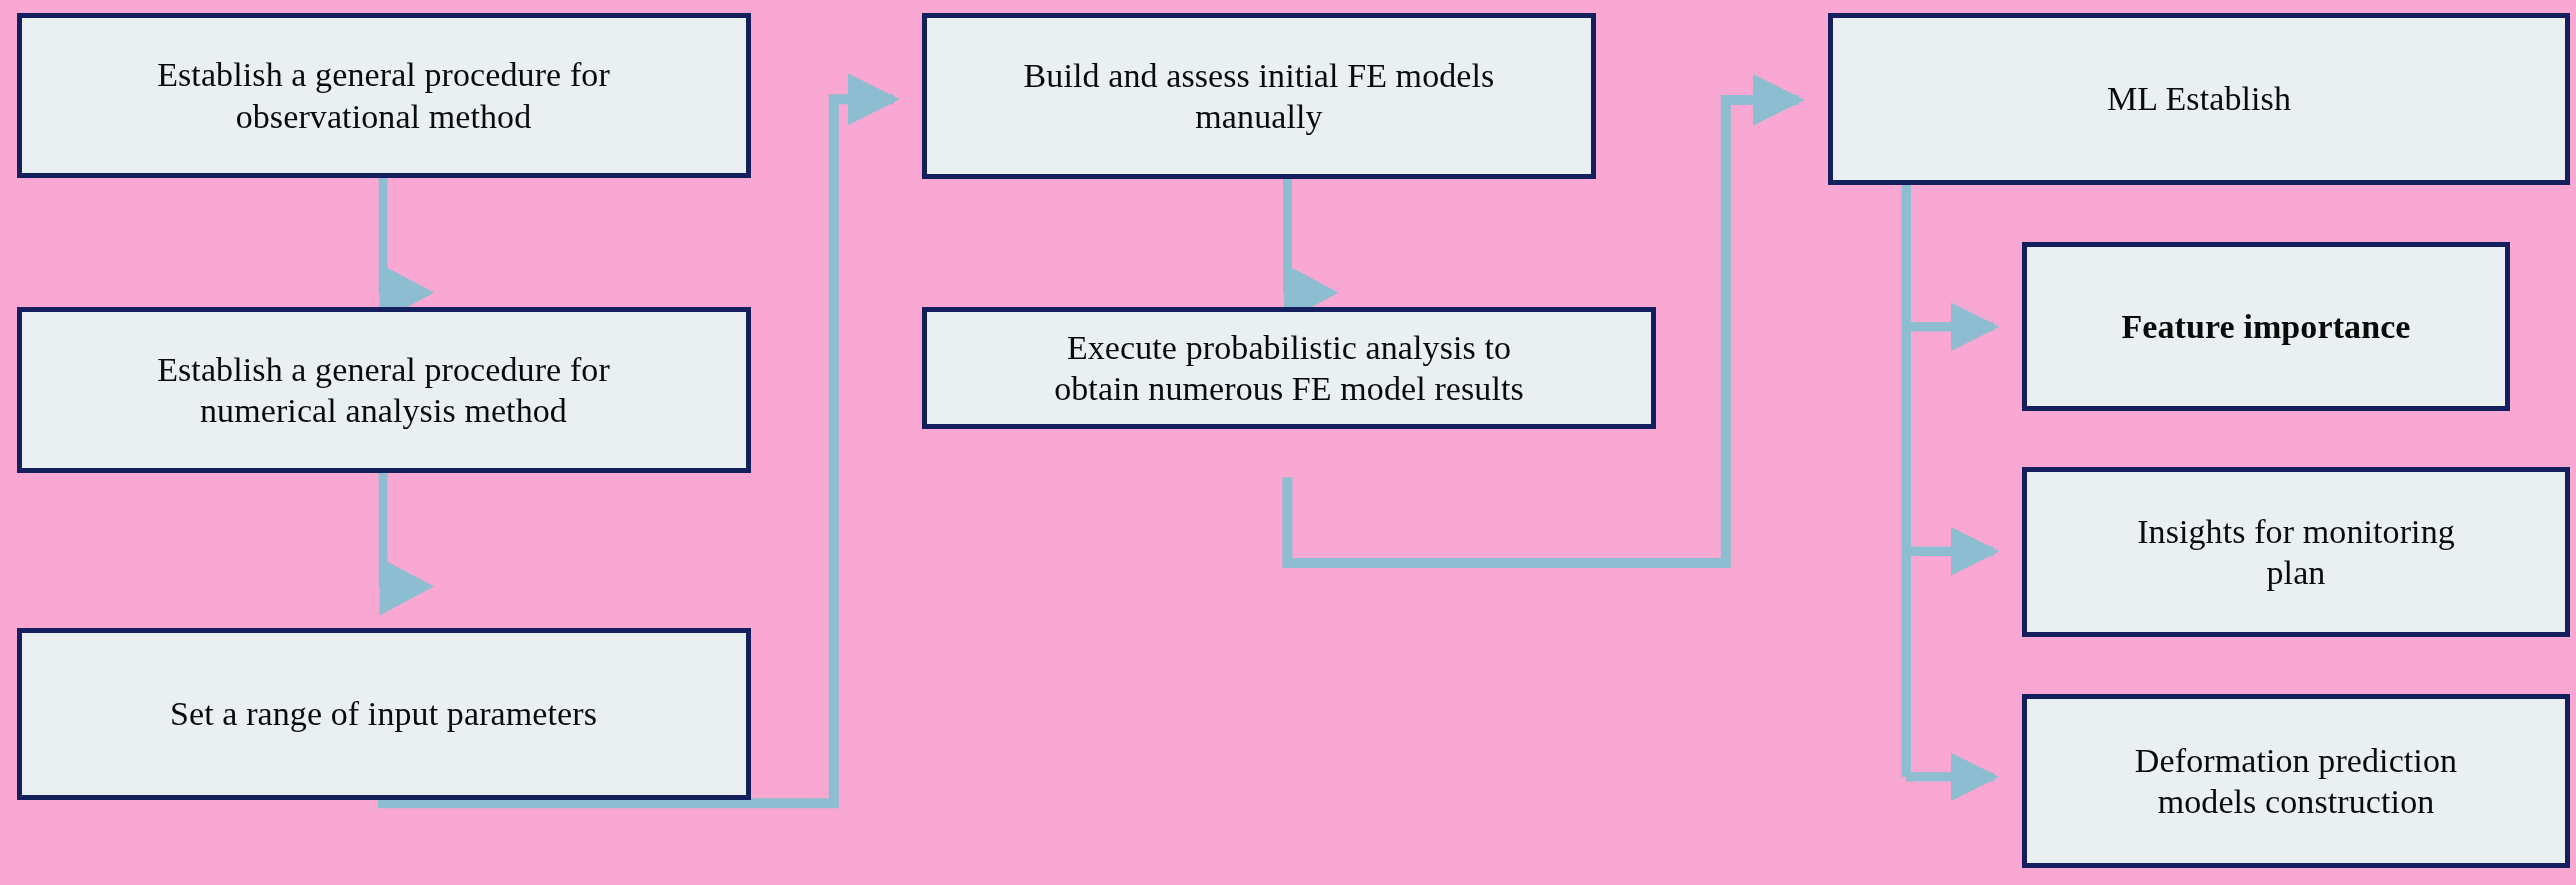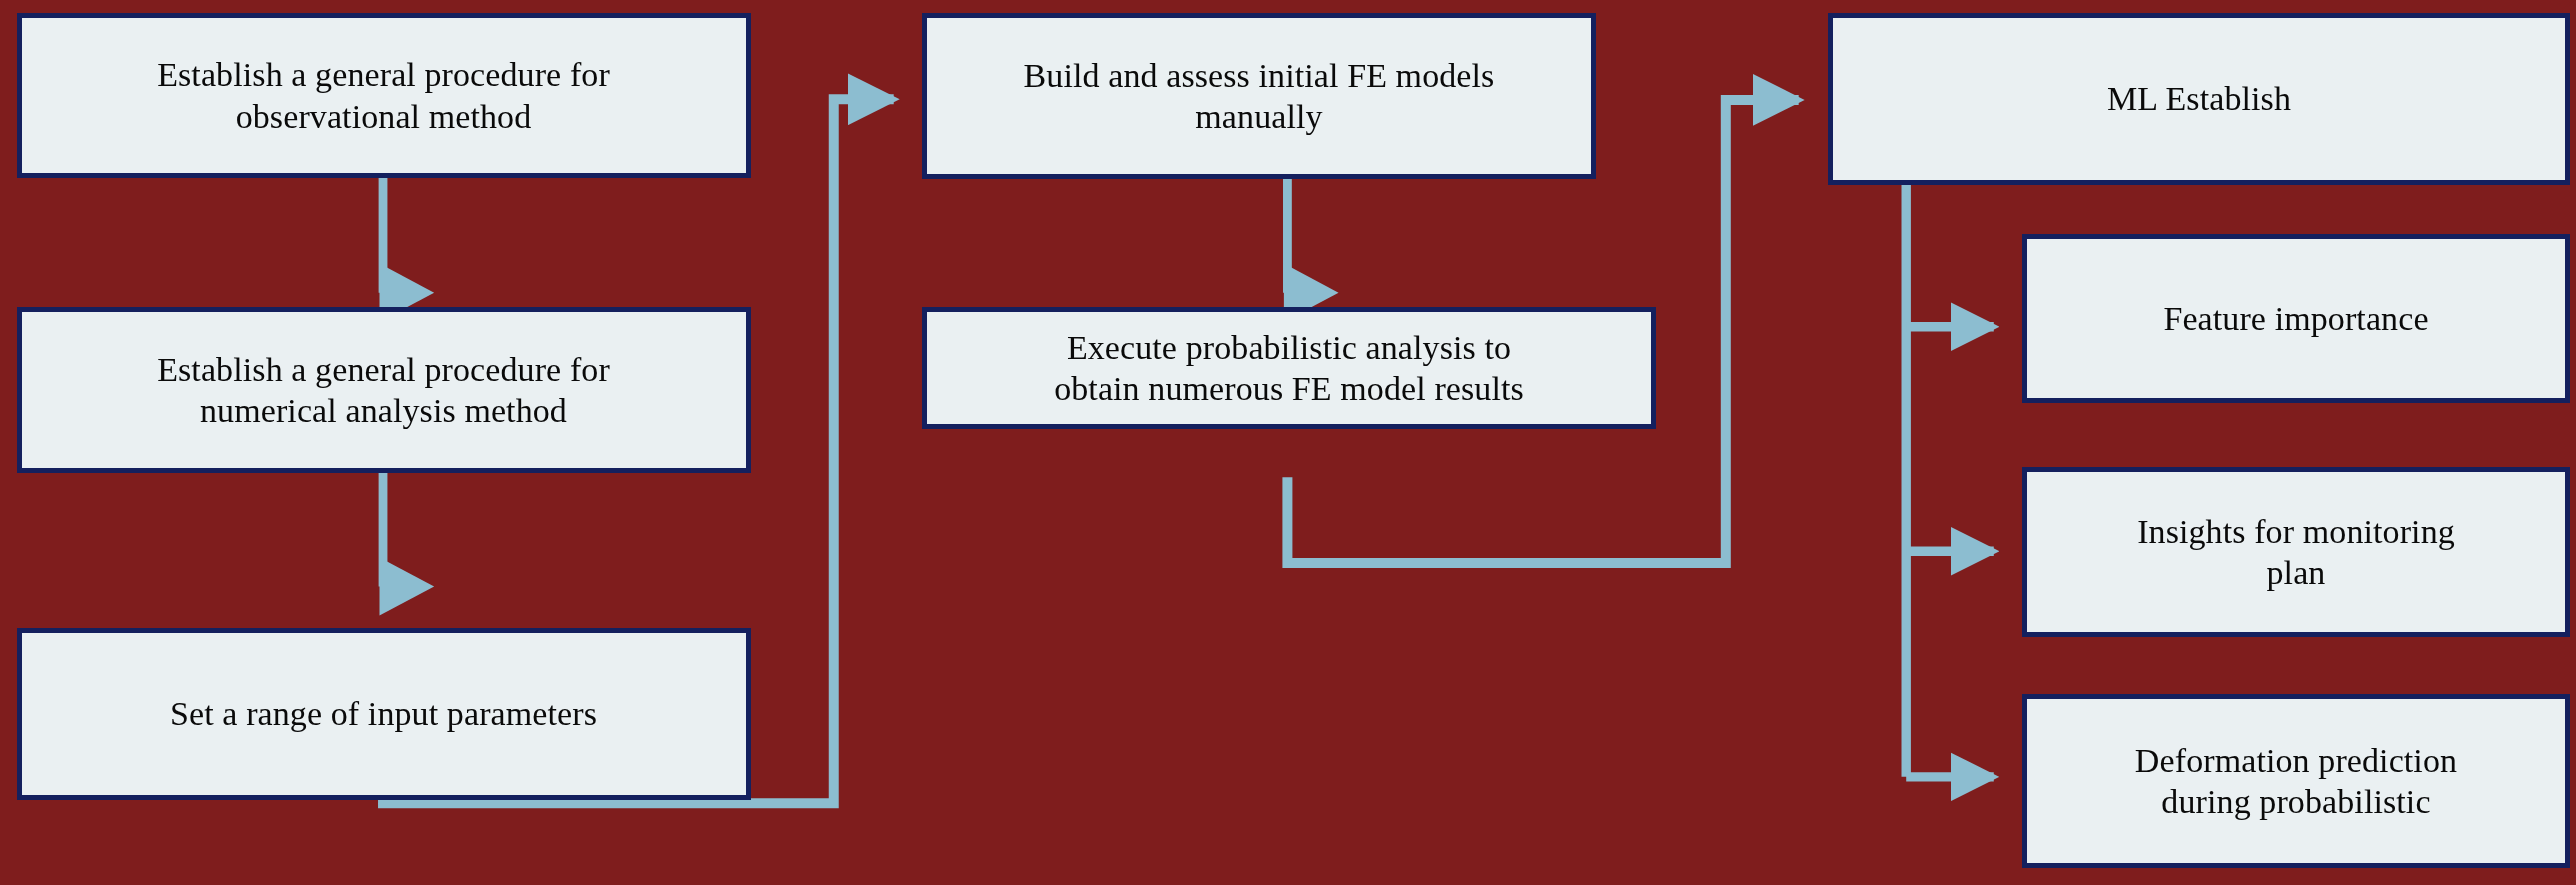--- a/index.html
+++ b/index.html
@@ -4,21 +4,21 @@
 <style>
   html, body {
     margin: 0;
     padding: 0;
     background: #ffffff;
   }
   #canvas {
     position: relative;
     width: 2576px;
     height: 885px;
-    background: #7f1d1d;
+    background: #f9a8d4;
     overflow: hidden;
     font-family: "Liberation Serif", "DejaVu Serif", serif;
   }
   #edge-layer {
     position: absolute;
     left: 0; top: 0;
     width: 2576px;
     height: 885px;
     pointer-events: none;
   }
@@ -41,21 +41,21 @@
     font-size: 34px;
     letter-spacing: 0.1px;
   }
   
   #n-observational { left: 16.5px;   top: 13px;   width: 734px; height: 165px; }
   #n-numerical     { left: 16.5px;   top: 307px;  width: 734px; height: 166px; }
   #n-params        { left: 16.5px;   top: 628px; width: 734px; height: 172px; text-align: right; }
   #n-build         { left: 922px; top: 13px;   width: 674px; height: 166px; }
   #n-execute       { left: 922px; top: 307px;  width: 734px; height: 122px; }
   #n-ml            { left: 1828px; top: 13px;   width: 742px; height: 172px; }
-  #n-feature       { left: 2022px; top: 234px;  width: 548px;  height: 169px; }
+  #n-feature       { left: 2022px; top: 242px;  width: 488px;  height: 169px; font-weight: bold; }
   #n-insights      { left: 2022px; top: 467px;  width: 548px;  height: 170px; text-align: center; }
   #n-deformation   { left: 2022px; top: 694px; width: 548px;  height: 174px; }
 </style>
 </head>
 <body>
 
 <div id="canvas">
 
   <svg id="edge-layer" viewBox="0 0 4382 1506" width="2576" height="885">
     <defs>
@@ -127,17 +127,17 @@
     <span class="node-label">Feature importance</span>
   </div>
 
   <div class="node" id="n-insights">
     <span class="node-label">Insights for monitoring
 plan</span>
   </div>
 
   <div class="node" id="n-deformation">
     <span class="node-label">Deformation prediction
-during probabilistic</span>
+models construction</span>
   </div>
 
 </div>
 
 
 </body></html>

